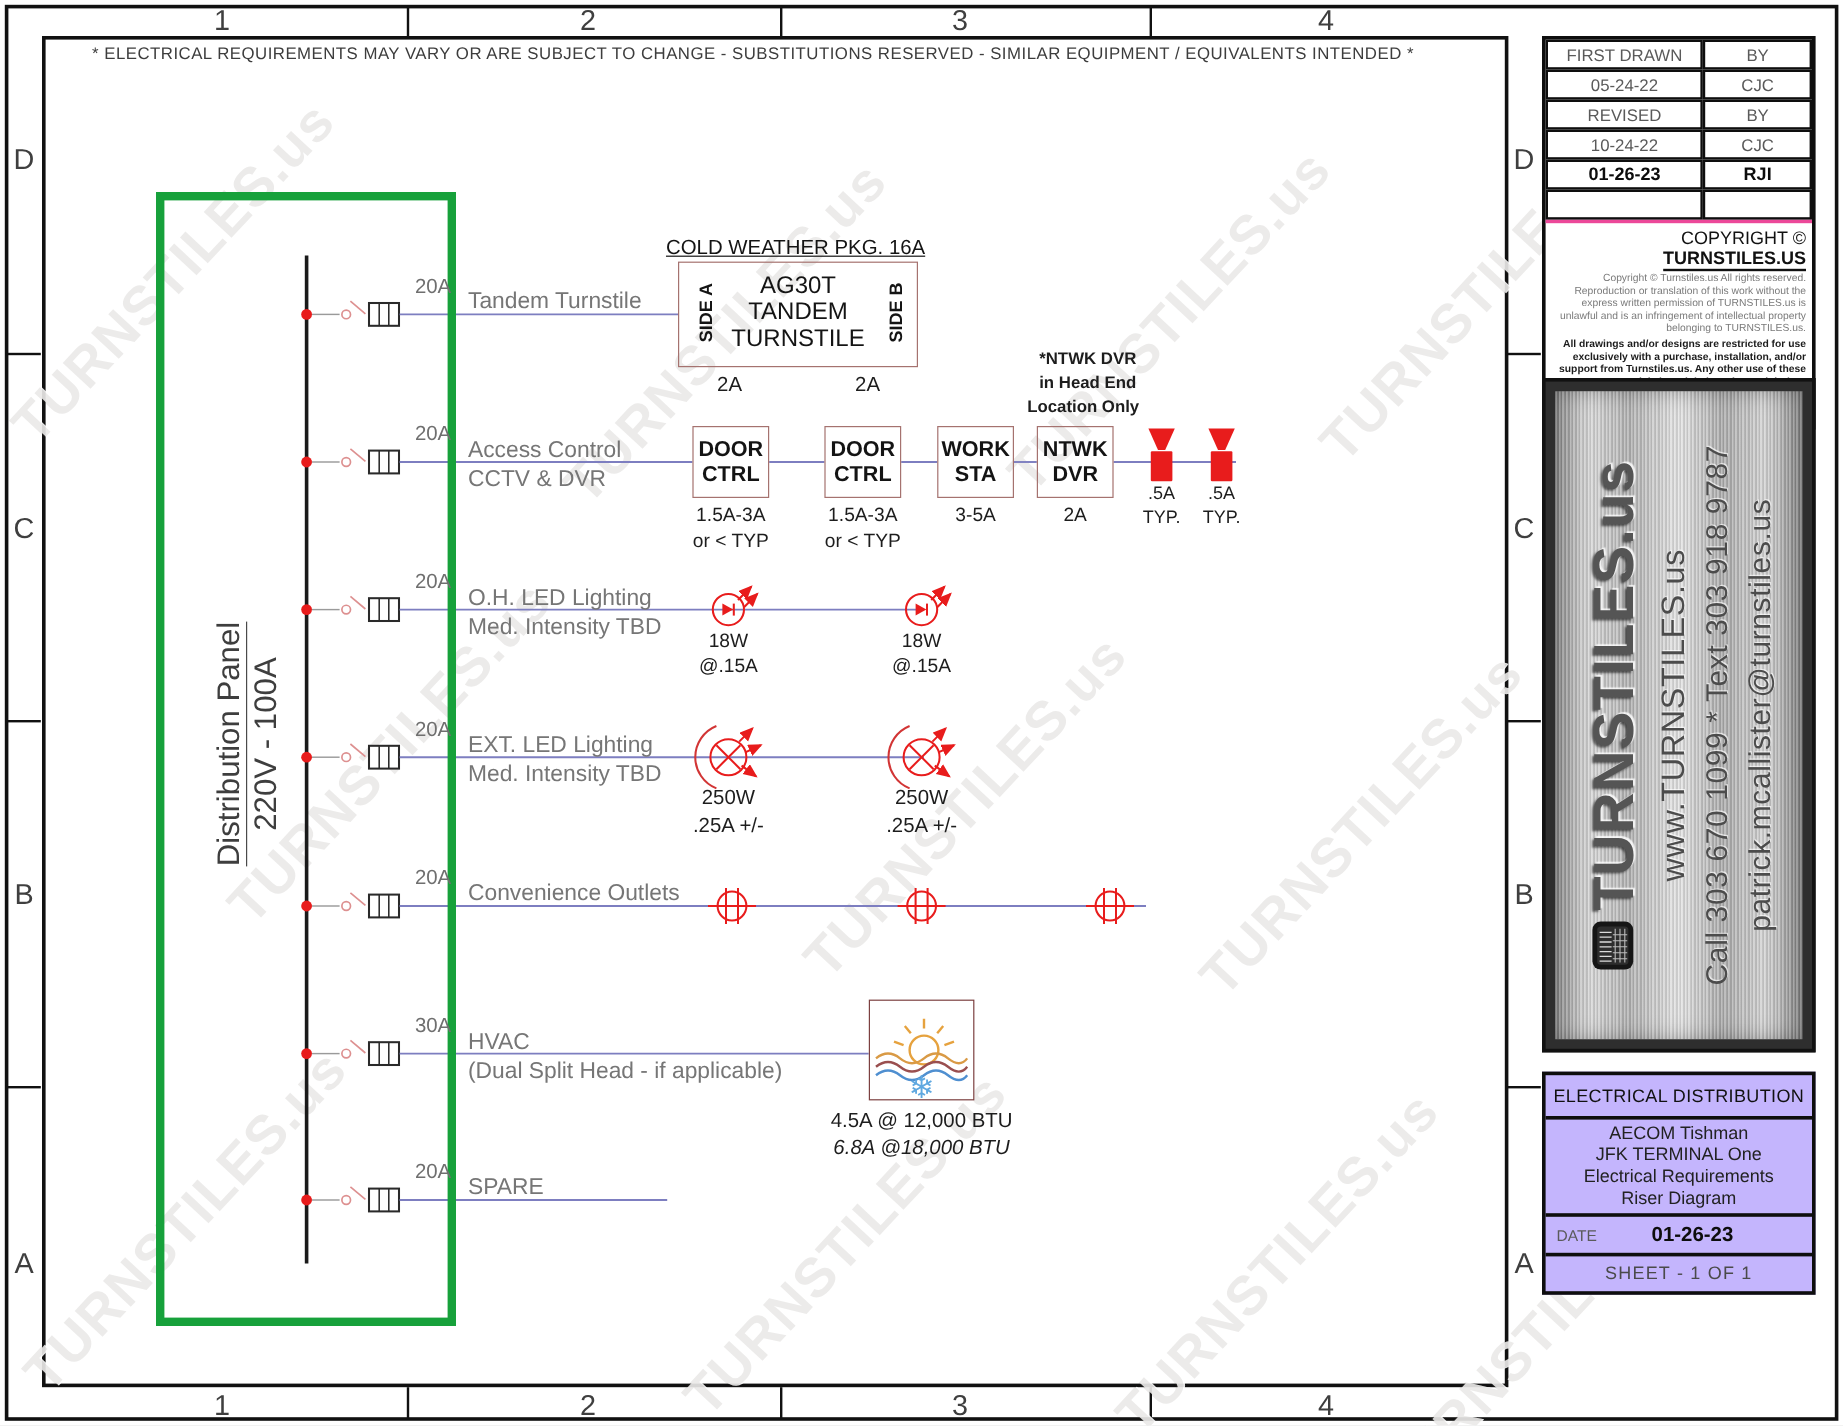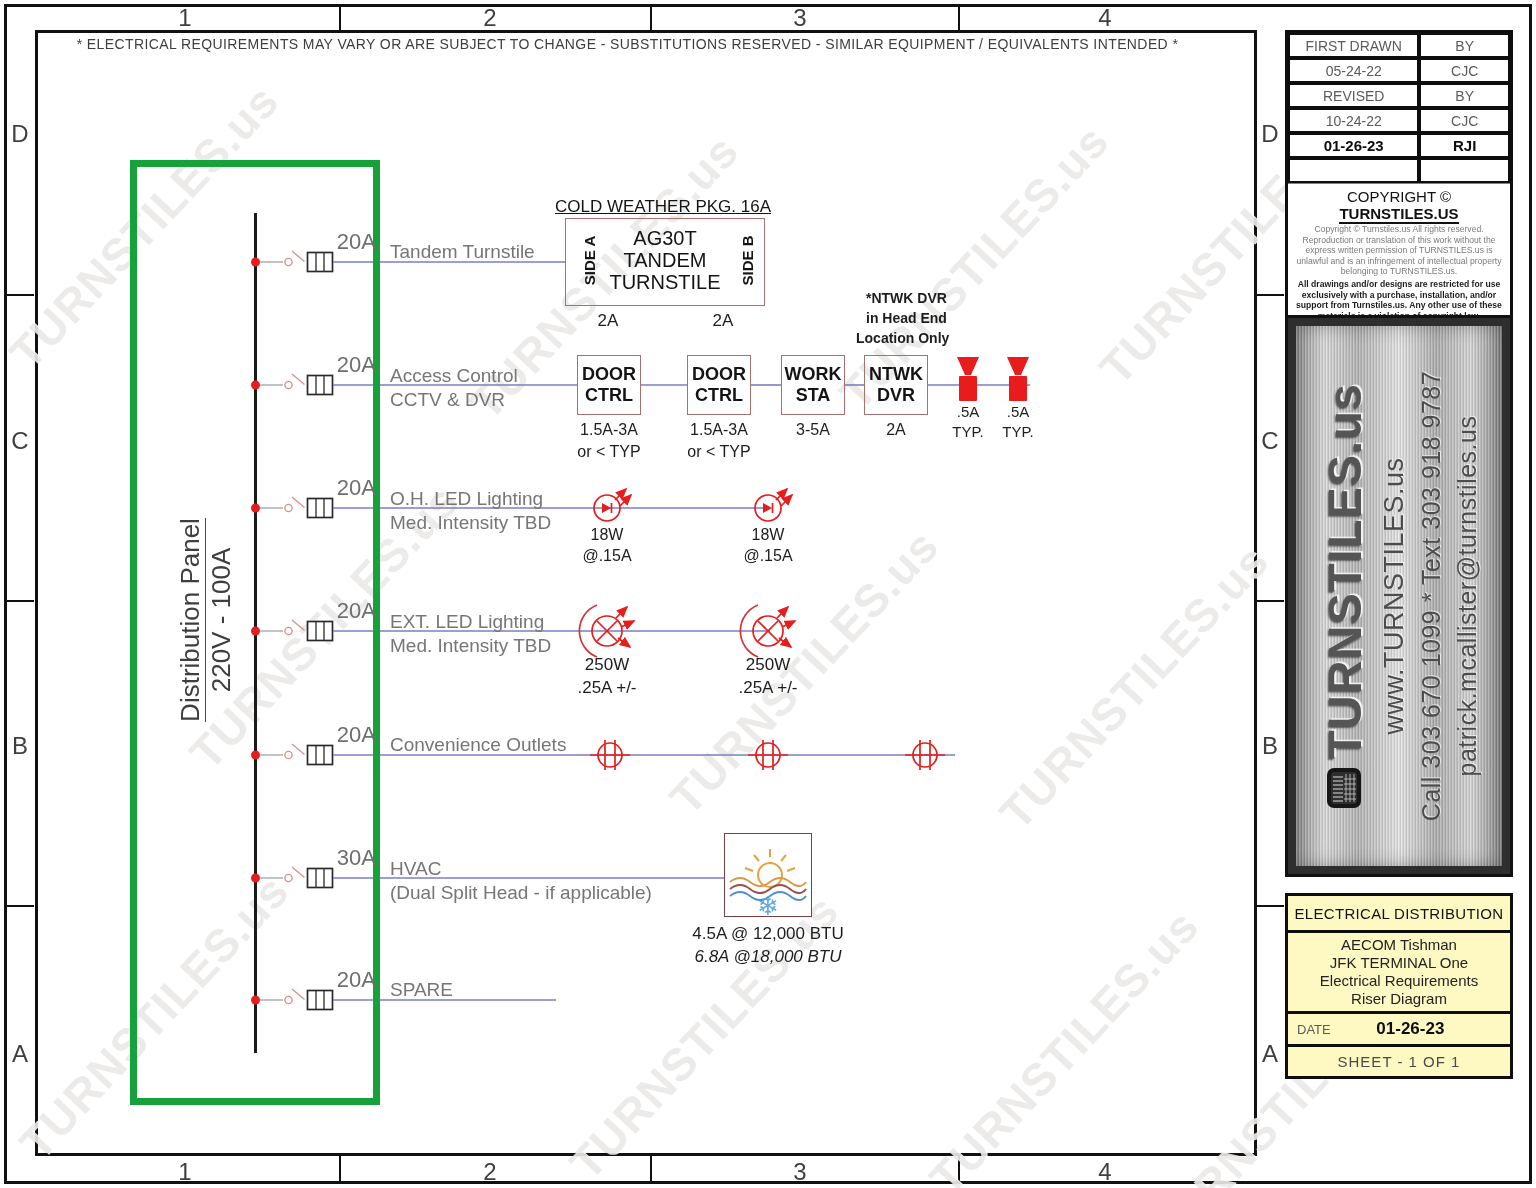--- a/index.html
+++ b/index.html
@@ -22,36 +22,36 @@
       font-size:14px;letter-spacing:.4px;color:#3d3d3d;z-index:3;}
   .head{position:absolute;left:115px;top:88px;width:290px;text-align:center;
       font-size:17px;font-weight:bold;color:#111;line-height:22px;z-index:3;}
   .head span{border-bottom:1.5px solid #111;padding-bottom:1px;}
   .greenbox{position:absolute;left:130px;top:160px;width:250px;height:945px;
       border:7px solid #17a13b;box-sizing:border-box;z-index:2;}
   .panel-label{position:absolute;left:-3px;top:588px;width:420px;height:64px;
       transform:rotate(-90deg);text-align:center;font-size:26px;color:#3e3e3e;
       line-height:31px;z-index:3;}
   .panel-label .u{border-bottom:1.5px solid #4a4a4a;}
-  .amp{position:absolute;width:80px;text-align:right;font-size:22px;color:#6f6f6f;z-index:3;}
+  .amp{position:absolute;width:80px;text-align:right;font-size:17px;color:#6f6f6f;z-index:3;}
   .cl{position:absolute;font-size:19px;color:#767676;white-space:nowrap;z-index:3;}
   .sub{position:absolute;text-align:center;font-size:16px;color:#1d1d1d;white-space:nowrap;z-index:3;}
   .eqtxt{position:absolute;text-align:center;color:#141414;white-space:nowrap;z-index:3;}
   .eqbox{position:absolute;border:1.7px solid #a5726f;box-sizing:border-box;z-index:3;
       display:flex;flex-direction:column;align-items:center;justify-content:center;
       text-align:center;color:#141414;background:transparent;}
   .rot{transform:rotate(-90deg);}
   
   .rtable{position:absolute;left:1285px;top:30px;width:228px;border:3px solid #0e0e0e;
       box-sizing:border-box;background:#fff;z-index:3;}
   .rgrid{display:grid;grid-template-columns:1.45fr 1fr;}
   .rcell{border:2.5px solid #0e0e0e;height:21px;display:flex;align-items:center;
       justify-content:center;font-size:14px;color:#5a5a5a;}
   .rcell.b{font-weight:bold;color:#0d0d0d;font-size:15px;}
-  .cpy{border-top:1px solid #ec4899;padding:4px 5px 6px 5px;text-align:center;}
+  .cpy{border-top:3px solid #ec4899;padding:4px 5px 6px 5px;text-align:right;}
   .cpy-title{font-size:15px;color:#111;}
   .cpy-title .brand{font-weight:bold;border-bottom:2px solid #111;}
   .cpy p{margin:2px 0;font-size:8.6px;line-height:10.6px;}
   .cpy .g{color:#7a7a7a;}
   .cpy .d{color:#1c1c1c;font-weight:bold;}
   .logo-panel{position:absolute;left:1285px;top:315px;width:228px;height:562px;
       border:3px solid #111;box-sizing:border-box;background:#2e2e2e;z-index:3;}
   .metal{position:absolute;left:8px;top:8px;right:8px;bottom:8px;
       background:linear-gradient(90deg,#8f8f8f,#d8d8d8 14%,#b2b2b2 30%,#e4e4e4 50%,#ababab 68%,#d4d4d4 85%,#878787);
       box-shadow:inset 0 0 18px rgba(0,0,0,.35);overflow:hidden;}
@@ -59,21 +59,21 @@
       background:repeating-linear-gradient(90deg,rgba(255,255,255,.22) 0 1px,rgba(0,0,0,.10) 2px 3px);}
   .logo-rot{position:absolute;left:1139px;top:496px;width:520px;height:200px;
       transform:rotate(-90deg);display:flex;flex-direction:column;align-items:center;
       justify-content:center;gap:7px;z-index:4;}
   .brandline{display:flex;align-items:center;gap:8px;}
   .brandtxt{font-size:47px;font-weight:bold;color:#555;letter-spacing:1px;
       text-shadow:1.5px 1.5px 1px rgba(255,255,255,.85),-1.5px -1.5px 2px rgba(25,25,25,.65);}
   .metaline{font-size:25px;color:#4c4c4c;letter-spacing:.5px;
       text-shadow:1px 1px 0 rgba(255,255,255,.65);}
   .tblock{position:absolute;left:1285px;top:893px;width:228px;border:3px solid #0e0e0e;
-      box-sizing:border-box;background:#fef9c3;z-index:3;}
+      box-sizing:border-box;background:#c4b5fd;z-index:3;}
   .tb-h{height:34px;border-bottom:3px solid #0e0e0e;display:flex;align-items:center;
       justify-content:center;font-size:15px;color:#111;letter-spacing:.3px;}
   .tb-proj{height:78px;border-bottom:3px solid #0e0e0e;display:flex;flex-direction:column;
       align-items:center;justify-content:center;font-size:15px;color:#222;line-height:18px;}
   .tb-dwg{height:86px;border-bottom:3px solid #0e0e0e;position:relative;display:flex;
       flex-direction:column;align-items:center;justify-content:center;
       font-size:14px;font-weight:bold;color:#111;line-height:17.5px;padding-top:2px;box-sizing:border-box;}
   .dwg-tag{position:absolute;left:-1px;top:-1px;border:2.5px solid #0e0e0e;background:#fff;
       font-size:12.5px;font-weight:normal;color:#5a5a5a;padding:0 4px;}
   .tb-date{height:30px;border-bottom:3px solid #0e0e0e;display:flex;align-items:center;}

